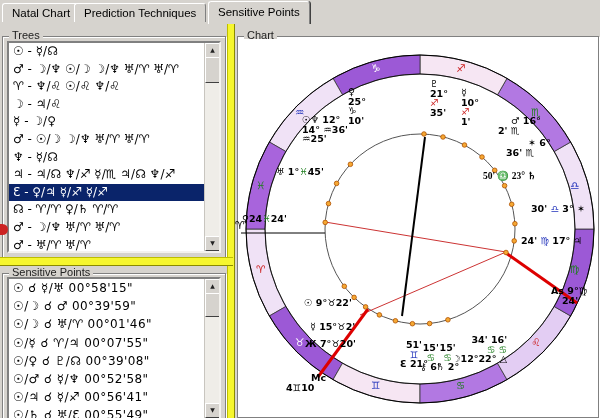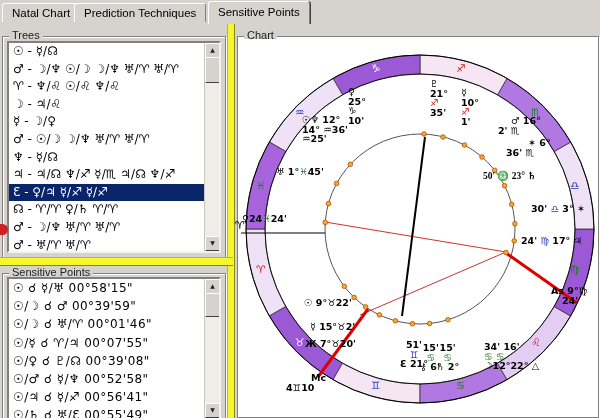--- a/index.html
+++ b/index.html
@@ -263,21 +263,21 @@
 <div class="clabel" style="left:420px;top:343px;text-align:center;">
   <span>15'</span>
     <span class="water">♋</span>
     <span>⚷ 6°</span>
 </div>
 <div class="clabel" style="left:436px;top:343px;text-align:center;">
   <span>15'</span>
     <span class="water">♋</span>
     <span>♄ 2°</span>
 </div>
-<div class="clabel" style="left:452px;top:342px;text-align:left;margin-left:32px;">
+<div class="clabel" style="left:452px;top:335px;text-align:right;">
   <span>34' 16'</span>
     <span class="water">♋ ♋</span>
     <span>☽12°22° △</span>
 </div>
 <div class="clabel-h" style="left:286px;top:382px;">
   <span>4♊10</span>
 </div>
 <div class="clabel-h" style="left:311px;top:372px;">
   <span>Mc</span>
 </div>

